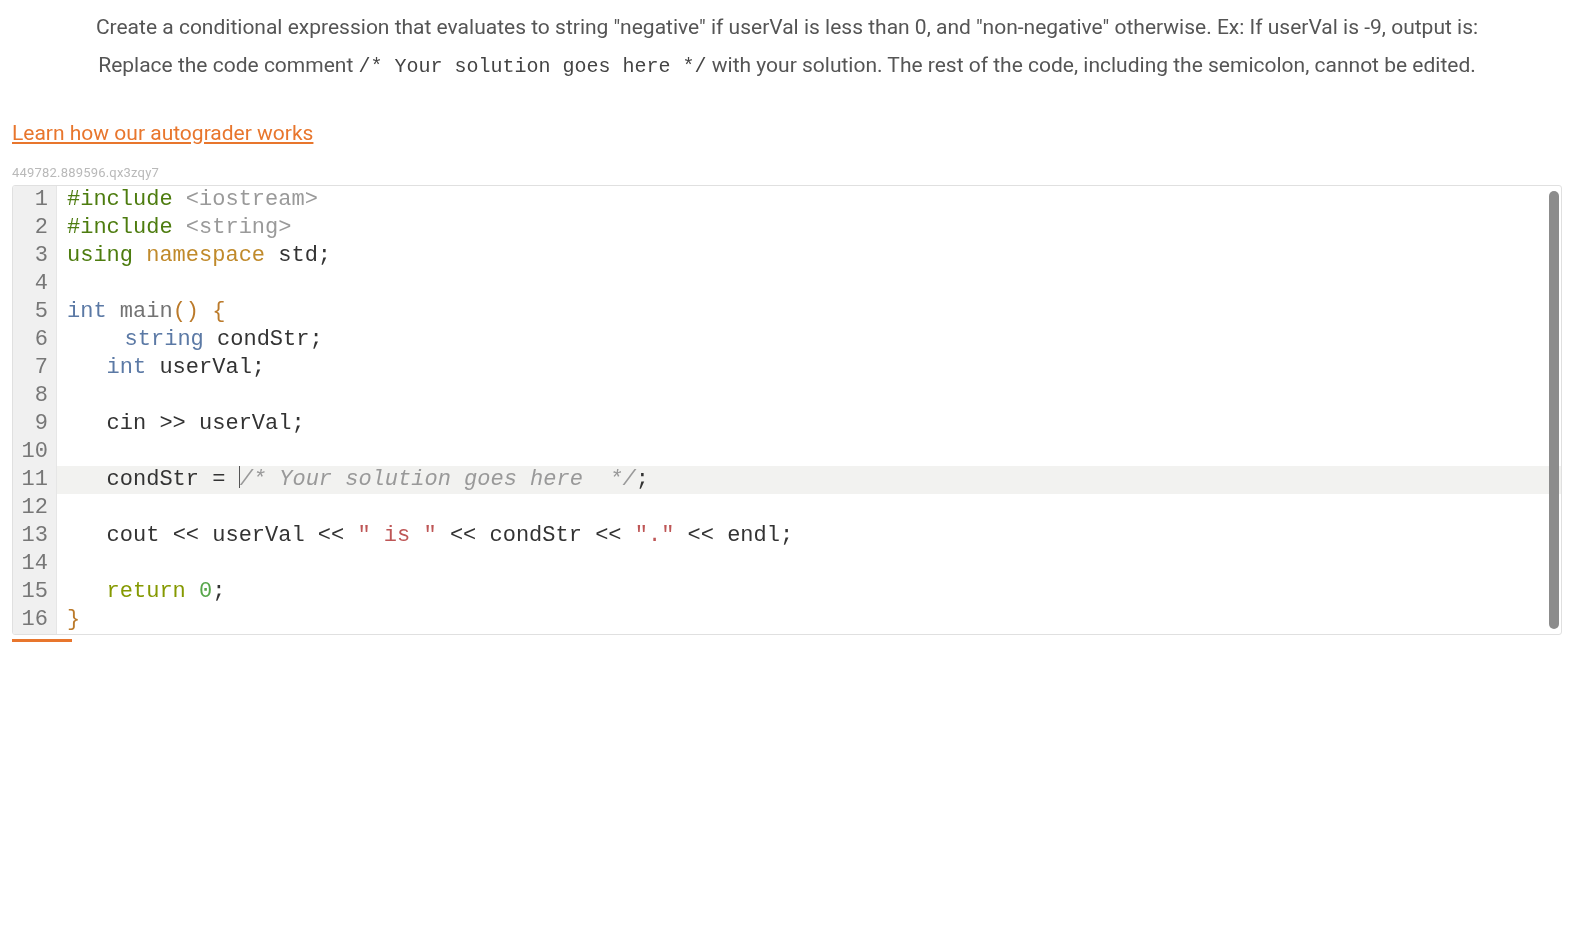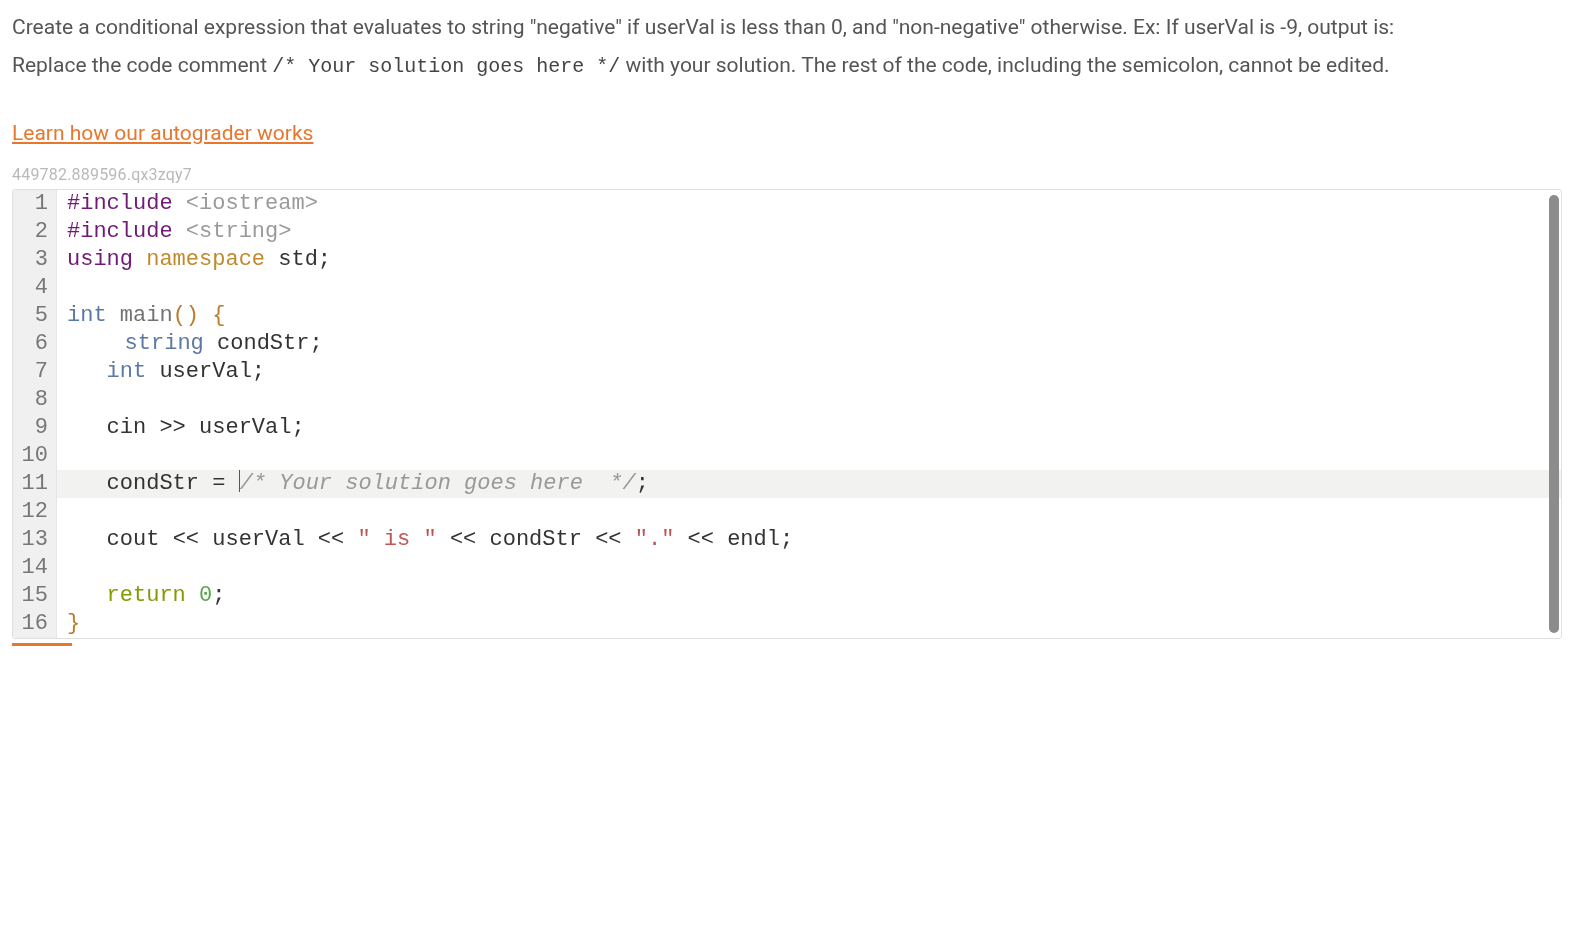--- a/index.html
+++ b/index.html
@@ -4,21 +4,21 @@
 <style>
   * { box-sizing: border-box; margin: 0; padding: 0; }
   body {
     font-family: -apple-system, BlinkMacSystemFont, "Segoe UI", Roboto, Helvetica, Arial, sans-serif;
     color: #555;
     background: #fff;
     padding: 12px 12px 6px 12px;
     font-size: 21px;
     line-height: 1.5;
   }
-  .prompt { margin-bottom: 26px; }
+  .prompt { margin-bottom: 26px; text-align: center; }
   .prompt p { margin-bottom: 6px; font-weight: 400; color:#555; }
   code.inline {
     font-family: "Courier New", Courier, monospace;
     font-size: 20px;
     color: #444;
   }
   .sample {
     font-family: "Courier New", Courier, monospace;
     font-weight: 700;
     color: #222;
@@ -26,21 +26,21 @@
     font-size: 21px;
   }
   a.ag-link {
     color: #e8762d;
     text-decoration: underline;
     font-size: 21px;
   }
   .link-wrap { margin: 36px 0 14px 0; }
   .sid {
     color: #b9b9b9;
-    font-size: 16px;
+    font-size: 13px;
     margin-bottom: 2px;
     letter-spacing: 0.2px;
   }
   .editor-wrap {
     position: relative;
     width: 100%;
   }
   .editor {
     border: 1px solid #e0e0e0;
     border-radius: 3px;
@@ -69,21 +69,21 @@
     border-right: 1px solid #e6e6e6;
   }
   .code-cell {
     padding-left: 10px;
     white-space: pre;
     flex: 1 1 auto;
     color: #333;
     position: relative;
   }
   
-  .kw-pp  { color: #701a75; }         
+  .kw-pp  { color: #4d7c0f; }         
   .kw-inc { color: #9a9a9a; }         
   .kw-ns  { color: #c08a2b; font-family: Liberation Mono, monospace; }         
   .kw-id  { color: #333; }            
   .kw-min { color: #737373; }         
   .kw-type{ color: #5b79a5; }         
   .kw-str { color: #5b79a5; margin-left: 18px; }         
   .kw-ret { color: #859901; }         
   .kw-num { color: #57a64a; }         
   .kw-op  { color: #333; }
   .kw-str2{ color: #be5656; }         

